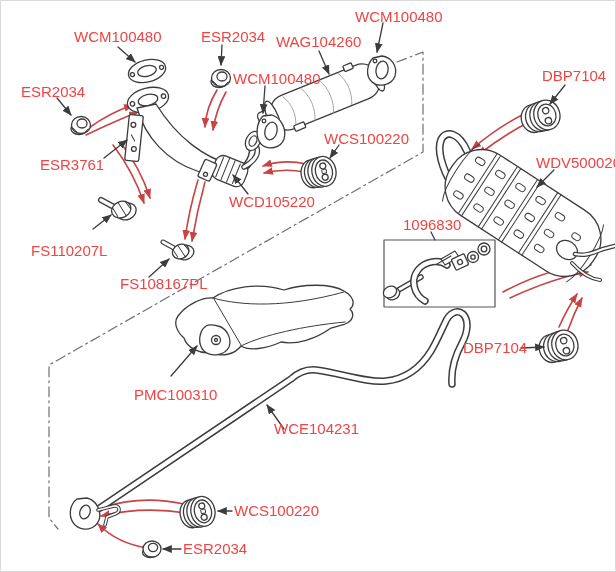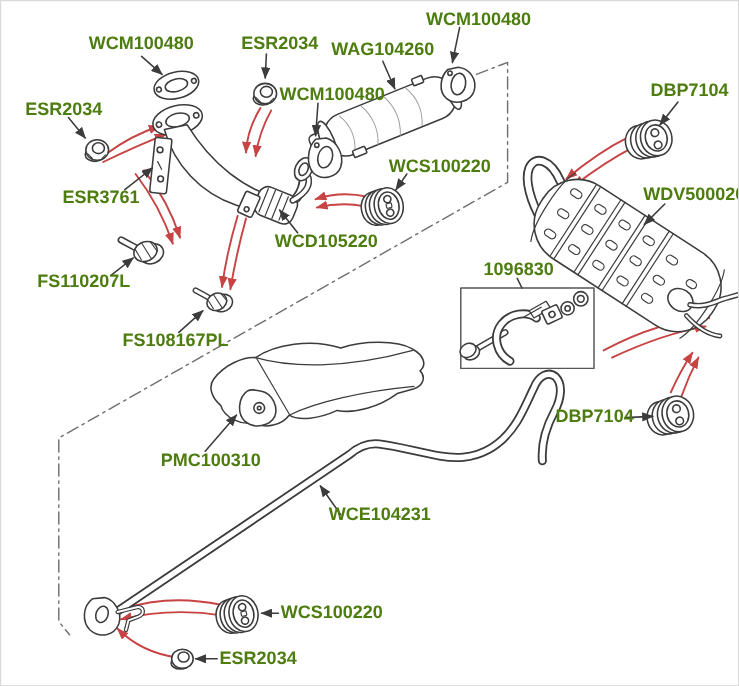--- a/index.html
+++ b/index.html
@@ -3,22 +3,22 @@
 <meta charset="utf-8">
 <style>
   html,body{margin:0;padding:0;background:#ffffff;}
   #stage{
     position:relative;width:616px;height:572px;background:#ffffff;
     border:1px solid #d9d9d9;box-sizing:border-box;overflow:hidden;
     font-family:"Liberation Sans", sans-serif;
   }
   #drawing{position:absolute;left:0;top:0;}
   .part-label{
-    position:absolute;font-size:15px;color:#4d7c0f;white-space:nowrap;
-    letter-spacing:0px;line-height:15px;font-weight:bold;
+    position:absolute;font-size:15px;color:#ef4444;white-space:nowrap;
+    letter-spacing:0px;line-height:15px;
   }
 </style>
 </head>
 <body>
 
 <div id="stage">
 
 <svg id="drawing" width="616" height="572" viewBox="0 0 616 572" fill="none" stroke-linecap="round" stroke-linejoin="round">
 
   <defs>
@@ -296,26 +296,26 @@
   </g>
 </svg>
 
   <div class="part-label" style="left:73px;top:28px">WCM100480</div>
   <div class="part-label" style="left:200px;top:28px">ESR2034</div>
   <div class="part-label" style="left:275px;top:33px">WAG104260</div>
   <div class="part-label" style="left:354px;top:8px">WCM100480</div>
   <div class="part-label" style="left:232px;top:70px">WCM100480</div>
   <div class="part-label" style="left:20px;top:83px">ESR2034</div>
   <div class="part-label" style="left:541px;top:67px">DBP7104</div>
-  <div class="part-label" style="left:51px;top:156px">ESR3761</div>
+  <div class="part-label" style="left:39px;top:156px">ESR3761</div>
   <div class="part-label" style="left:535px;top:154px">WDV500020</div>
   <div class="part-label" style="left:228px;top:193px">WCD105220</div>
-  <div class="part-label" style="left:30px;top:226px">FS110207L</div>
+  <div class="part-label" style="left:30px;top:242px">FS110207L</div>
   <div class="part-label" style="left:323px;top:130px">WCS100220</div>
-  <div class="part-label" style="left:101px;top:275px">FS108167PL</div>
+  <div class="part-label" style="left:119px;top:275px">FS108167PL</div>
   <div class="part-label" style="left:402px;top:216px">1096830</div>
-  <div class="part-label" style="left:133px;top:375px">PMC100310</div>
+  <div class="part-label" style="left:133px;top:386px">PMC100310</div>
   <div class="part-label" style="left:273px;top:420px">WCE104231</div>
   <div class="part-label" style="left:462px;top:339px">DBP7104</div>
   <div class="part-label" style="left:233px;top:502px">WCS100220</div>
   <div class="part-label" style="left:182px;top:540px">ESR2034</div>
 
 </div>
 
 </body></html>

